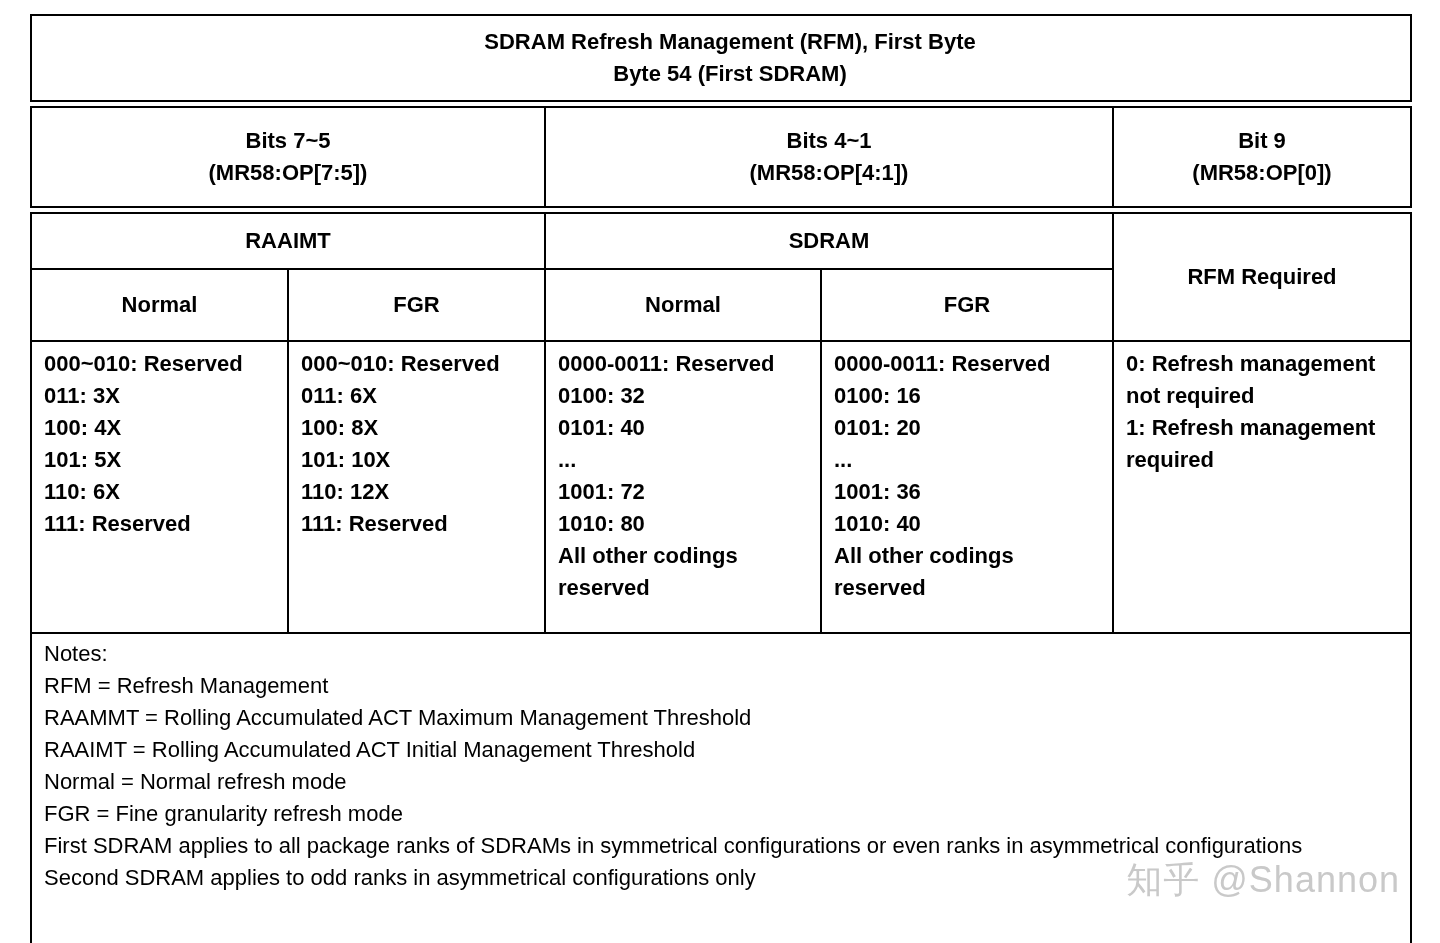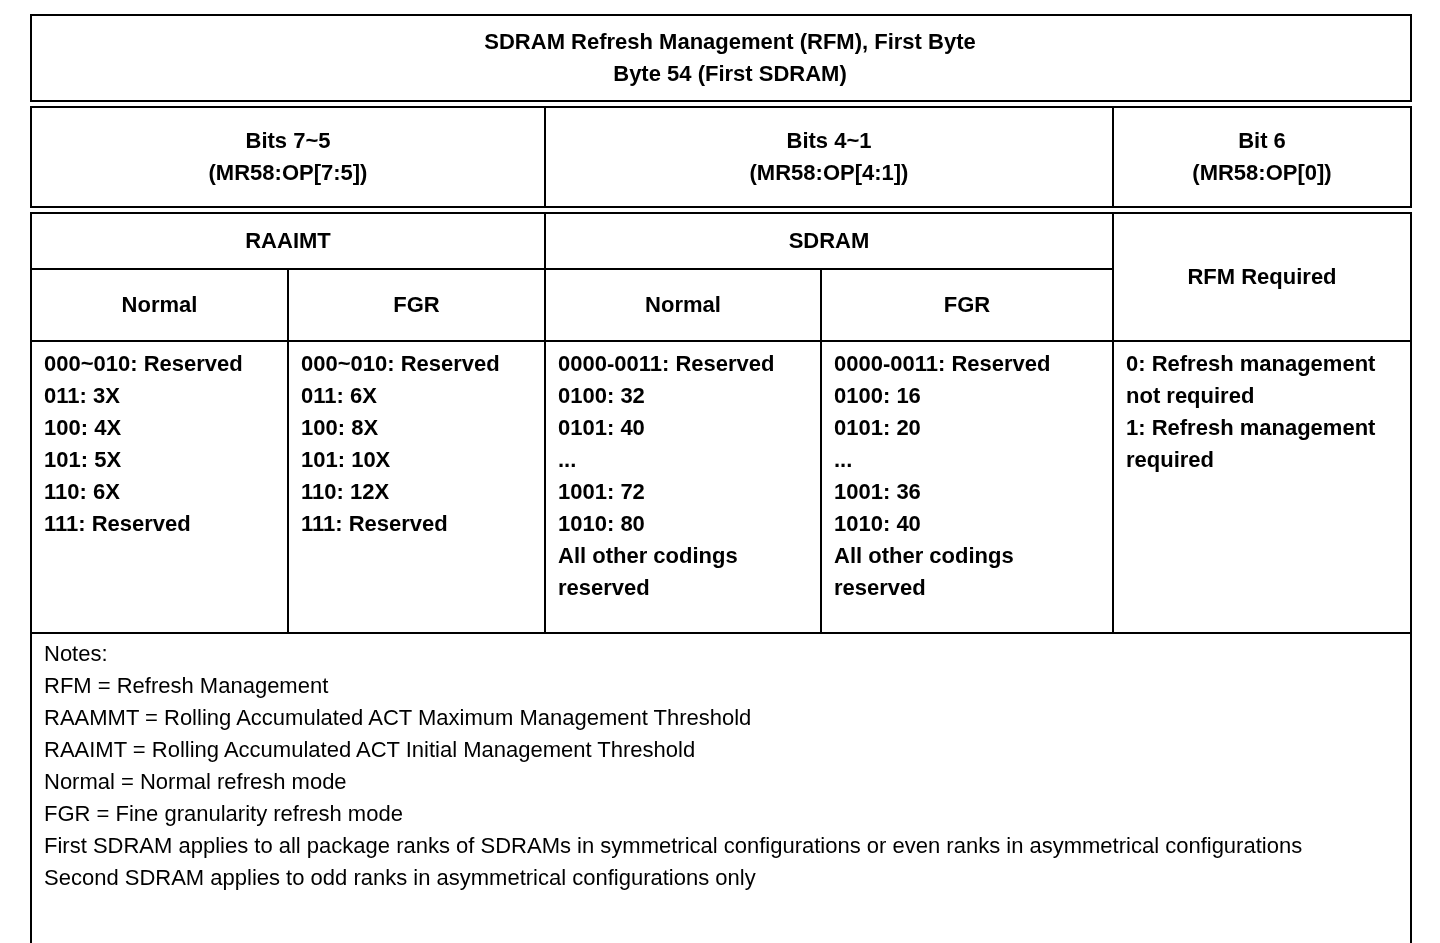--- a/index.html
+++ b/index.html
@@ -96,21 +96,21 @@
 
     <tr class="gap">
       <td colspan="5"></td>
     </tr>
 
     <tr class="bits-row">
       <td colspan="2" class="hdr">Bits 7~5
 (MR58:OP[7:5])</td>
       <td colspan="2" class="hdr">Bits 4~1
 (MR58:OP[4:1])</td>
-      <td class="hdr">Bit 6
+      <td class="hdr">Bit 9
 (MR58:OP[0])</td>
     </tr>
 
     <tr class="gap">
       <td colspan="5"></td>
     </tr>
 
     <tr class="sub-row">
       <td colspan="2" class="hdr">RAAIMT</td>
       <td colspan="2" class="hdr">SDRAM</td>
@@ -161,14 +161,15 @@
 RAAMMT = Rolling Accumulated ACT Maximum Management Threshold
 RAAIMT = Rolling Accumulated ACT Initial Management Threshold
 Normal = Normal refresh mode
 FGR = Fine granularity refresh mode
 First SDRAM applies to all package ranks of SDRAMs in symmetrical configurations or even ranks in asymmetrical configurations
 Second SDRAM applies to odd ranks in asymmetrical configurations only</td>
     </tr>
   </tbody>
     </table>
 
+  <div class="watermark">知乎 @Shannon</div>
 
 </div>
 
 </body></html>

